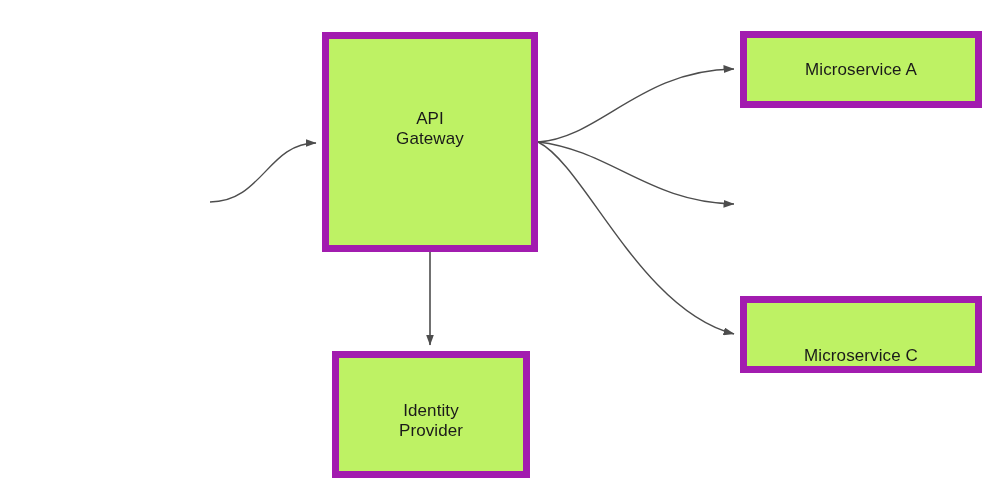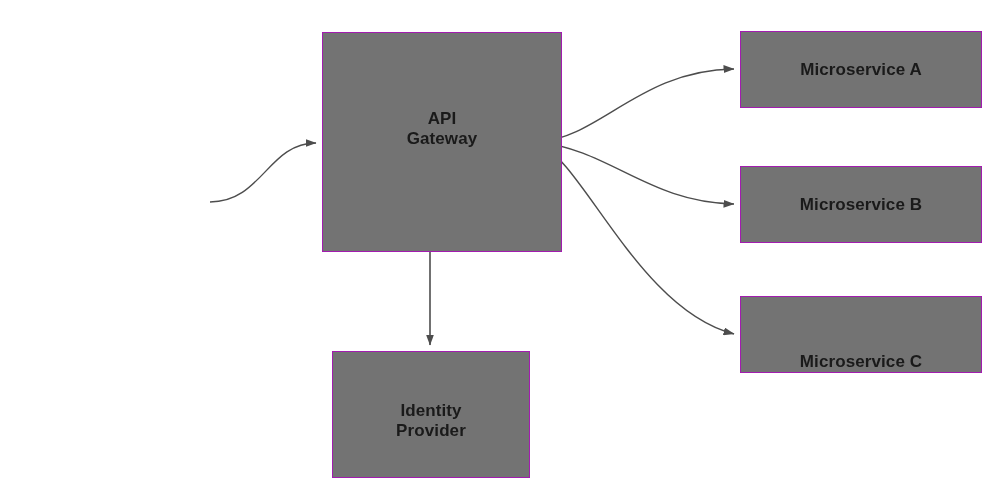--- a/index.html
+++ b/index.html
@@ -19,39 +19,38 @@
     position: absolute;
     left: 0;
     top: 0;
     width: 995px;
     height: 494px;
     pointer-events: none;
   }
   .node {
     position: absolute;
     box-sizing: border-box;
-    background: #737373;
-    border: 1px solid #a21caf;
+    background: #bef264;
+    border: 7px solid #a21caf;
     display: flex;
     align-items: center;
     justify-content: center;
     text-align: center;
-    font-weight: bold;
   }
   .node-label {
     font-family: "Liberation Sans", sans-serif;
     font-size: 17px;
     line-height: 20px;
     color: #1a1a1a;
     white-space: pre-line;
     letter-spacing: 0.1px;
   }
   
   #node-client        { left: 11px;  top: 137px; width: 199px; height: 128px; }
-  #node-api-gateway   { left: 322px; top: 32px;  width: 240px; height: 220px; align-items: center; }
+  #node-api-gateway   { left: 322px; top: 32px;  width: 216px; height: 220px; align-items: center; }
   #node-identity      { left: 332px; top: 351px; width: 198px; height: 127px; }
   #node-ms-a          { left: 740px; top: 31px;  width: 242px; height: 77px; }
   #node-ms-b          { left: 740px; top: 166px; width: 242px; height: 77px; }
   #node-ms-c          { left: 740px; top: 296px; width: 242px; height: 77px; align-items: flex-end; }
   
   #node-api-gateway .node-label { transform: translateY(-13px); }
   #node-identity .node-label    { transform: translateY(-6px); margin-top: 25px; }
 </style>
 </head>
 <body>
@@ -84,21 +83,18 @@
 
   <div class="node" id="node-identity">
     <span class="node-label">Identity
 Provider</span>
   </div>
 
   <div class="node" id="node-ms-a">
     <span class="node-label">Microservice A</span>
   </div>
 
-  <div class="node" id="node-ms-b">
-    <span class="node-label">Microservice B</span>
-  </div>
 
   <div class="node" id="node-ms-c">
     <span class="node-label">Microservice C</span>
   </div>
 
 </div>
 
 </body></html>

